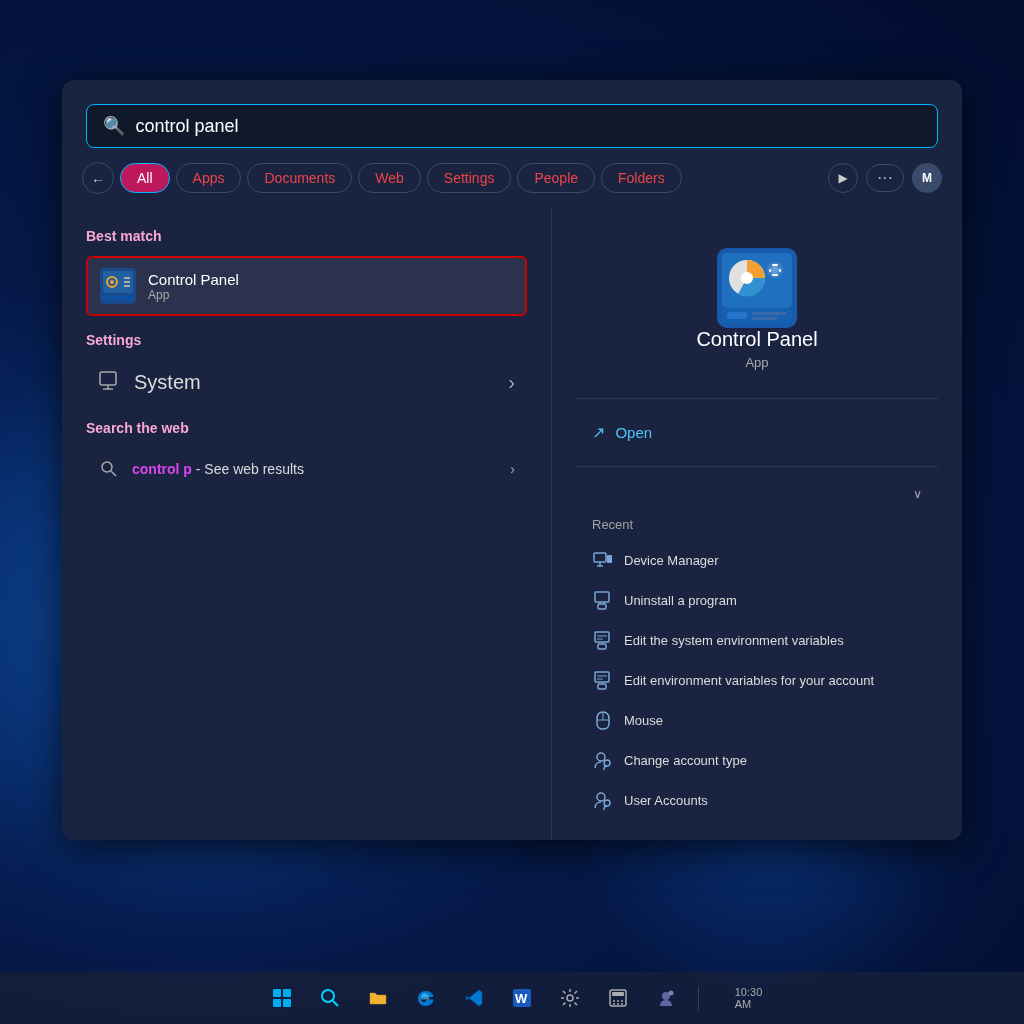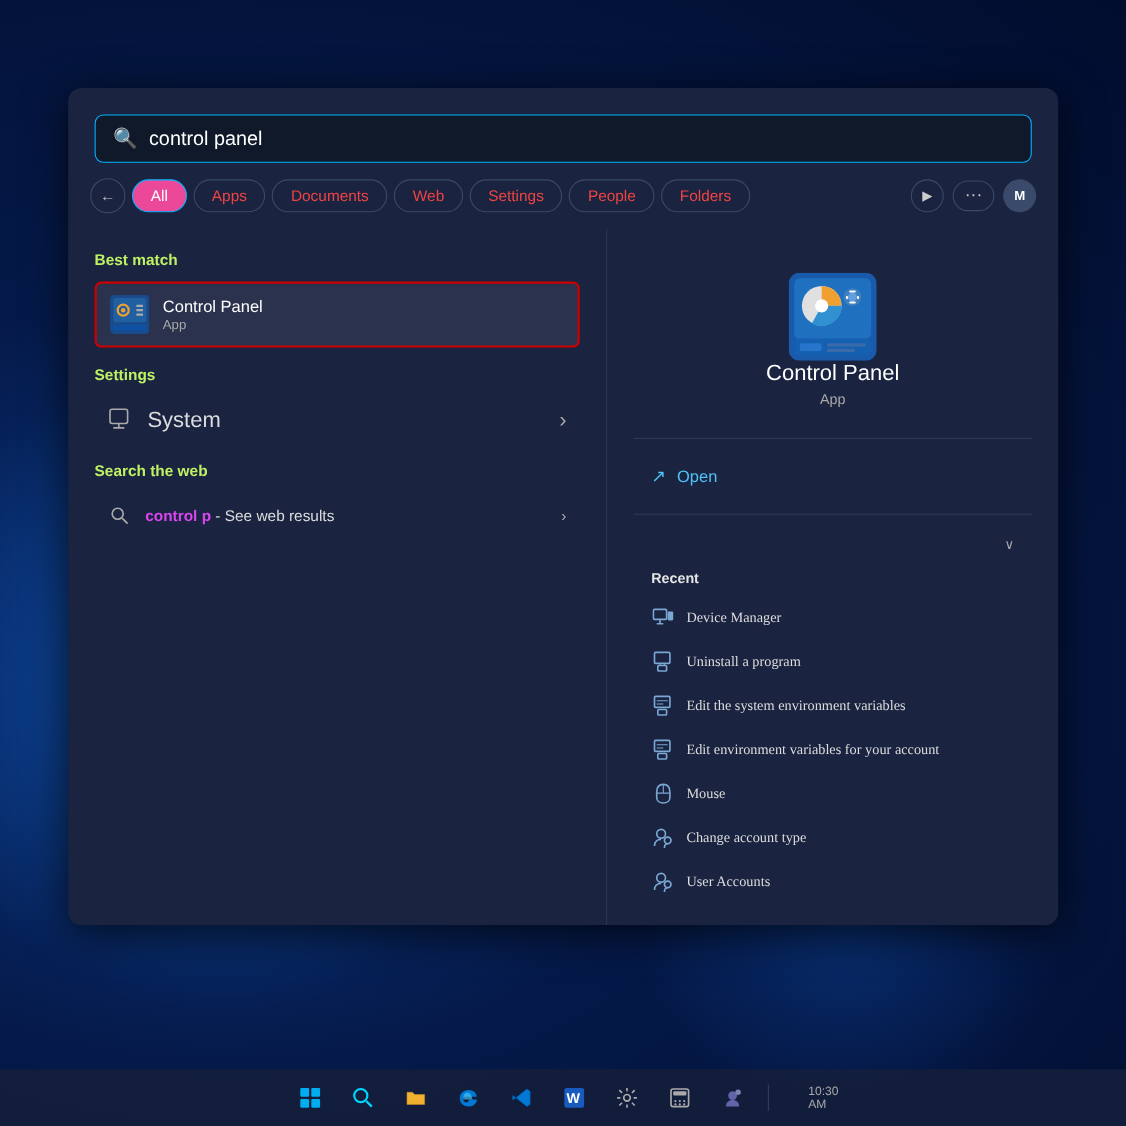--- a/index.html
+++ b/index.html
@@ -96,21 +96,21 @@
       padding: 6px 16px;
       border-radius: 20px;
       border: 1px solid #3a4a6a;
       background: transparent;
       color: #ef4444;
       font-size: 14px;
       cursor: pointer;
       white-space: nowrap;
     }
     .filter-tab.active {
-      background: #ec4899;
+      background: #be185d;
       border-color: #00b4ff;
       color: #fff;
       text-align: center;
     }
     .back-btn {
       width: 32px; height: 32px;
       background: transparent;
       border: 1px solid #3a4a6a;
       border-radius: 50%;
       color: #ccc;
@@ -160,21 +160,21 @@
     }
 
     
     .left-panel {
       width: 490px;
       padding: 20px 24px;
       border-right: 1px solid rgba(255,255,255,0.08);
     }
 
     .section-label {
-      color: #bef264;
+      color: #f9a8d4;
       font-size: 14px;
       font-weight: 600;
       margin-bottom: 12px;
     }
 
     
     .best-match-item {
       display: flex;
       align-items: center;
       gap: 12px;
@@ -280,36 +280,35 @@
       display: flex;
       align-items: center;
       justify-content: flex-end;
       padding: 8px 16px;
       cursor: pointer;
       color: #aaa;
       font-size: 12px;
     }
 
     .recent-label {
-      color: #e5e5e5;
+      color: #a3a3a3;
       font-size: 13px;
-      font-weight: 700;
+      font-weight: 400;
       padding: 8px 16px;
     }
 
     .recent-item {
       display: flex;
       align-items: center;
       gap: 10px;
       padding: 9px 16px;
       cursor: pointer;
       color: #ddd;
       font-size: 13px;
       border-radius: 4px;
-      font-family: Liberation Serif, serif;
     }
     .recent-item-icon {
       width: 22px; height: 22px;
       flex-shrink: 0;
       display: flex; align-items: center; justify-content: center;
       font-size: 14px;
     }
 
     
     .cp-icon {

